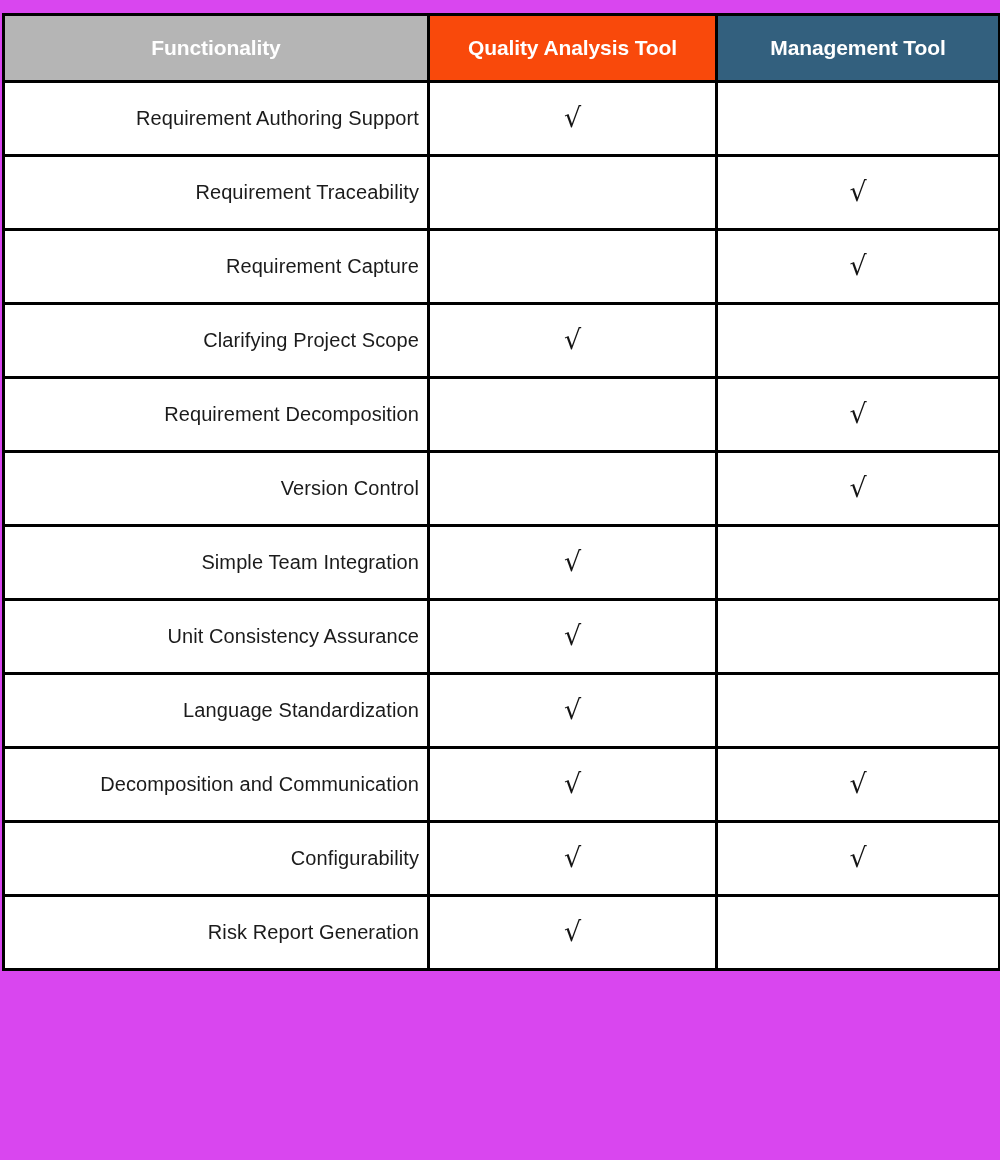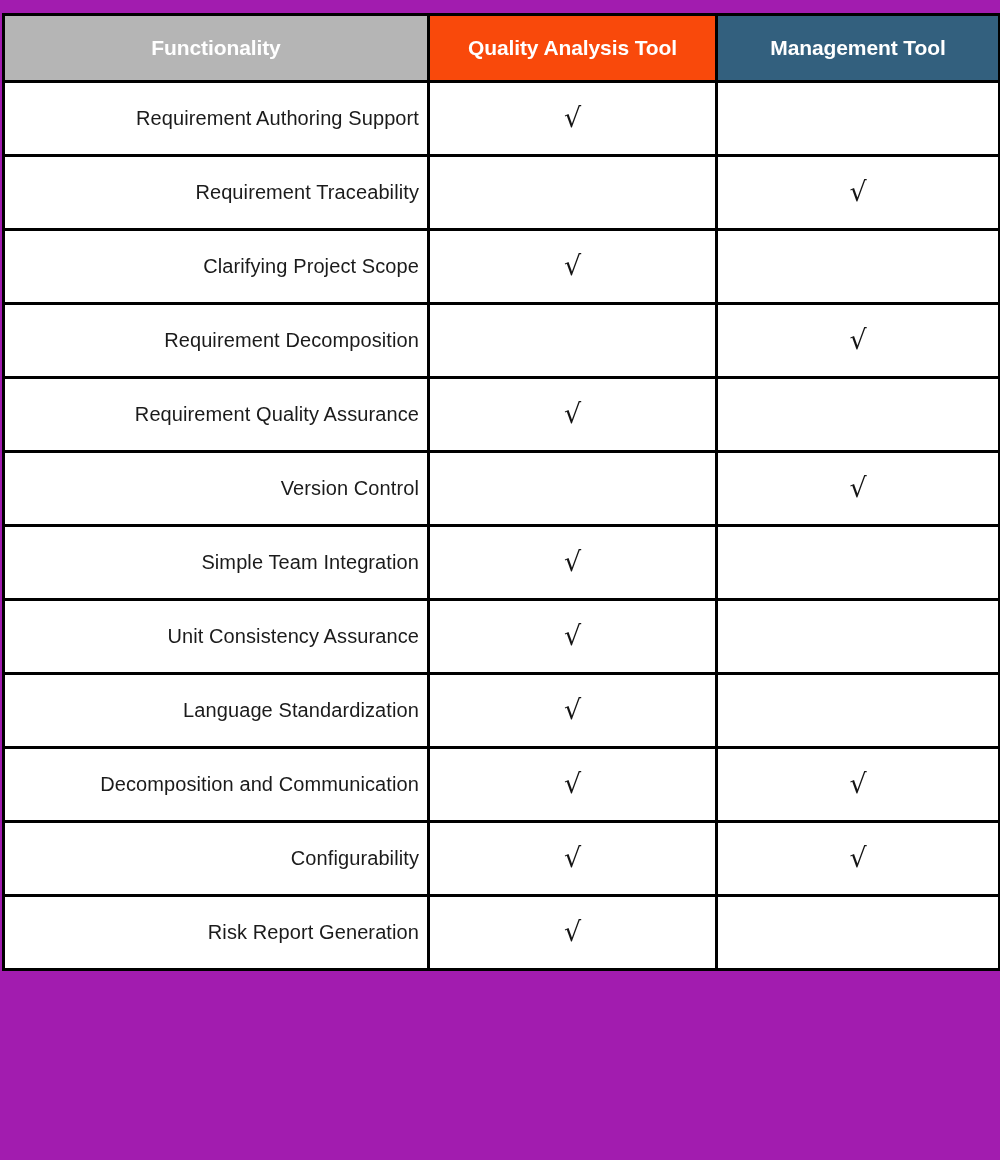--- a/index.html
+++ b/index.html
@@ -12,21 +12,21 @@
     width: 1000px;
     height: 1160px;
     font-family: "Liberation Sans", sans-serif;
     -webkit-font-smoothing: antialiased;
   }
 
   .page {
     position: relative;
     width: 1000px;
     height: 1160px;
-    background: #a21caf;
+    background: #d946ef;
     box-sizing: border-box;
     text-decoration: underline;
   }
 
   .comparison-table {
     position: absolute;
     left: 2px;
     top: 13px;
     width: 996px;
     border-collapse: collapse;
@@ -118,33 +118,33 @@
           <td class="cell-feature">Requirement Authoring Support</td>
           <td class="cell-mark"><span class="mark">√</span></td>
           <td class="cell-mark"><span class="mark empty"></span></td>
         </tr>
         <tr>
           <td class="cell-feature">Requirement Traceability</td>
           <td class="cell-mark"><span class="mark empty"></span></td>
           <td class="cell-mark"><span class="mark">√</span></td>
         </tr>
         <tr>
+          <td class="cell-feature">Requirement Capture</td>
+          <td class="cell-mark"><span class="mark empty"></span></td>
+          <td class="cell-mark"><span class="mark">√</span></td>
+        </tr>
+        <tr>
           <td class="cell-feature">Clarifying Project Scope</td>
           <td class="cell-mark"><span class="mark">√</span></td>
           <td class="cell-mark"><span class="mark empty"></span></td>
         </tr>
         <tr>
           <td class="cell-feature">Requirement Decomposition</td>
           <td class="cell-mark"><span class="mark empty"></span></td>
           <td class="cell-mark"><span class="mark">√</span></td>
-        </tr>
-        <tr>
-          <td class="cell-feature">Requirement Quality Assurance</td>
-          <td class="cell-mark"><span class="mark">√</span></td>
-          <td class="cell-mark"><span class="mark empty"></span></td>
         </tr>
         <tr>
           <td class="cell-feature">Version Control</td>
           <td class="cell-mark"><span class="mark empty"></span></td>
           <td class="cell-mark"><span class="mark">√</span></td>
         </tr>
         <tr>
           <td class="cell-feature">Simple Team Integration</td>
           <td class="cell-mark"><span class="mark">√</span></td>
           <td class="cell-mark"><span class="mark empty"></span></td>

